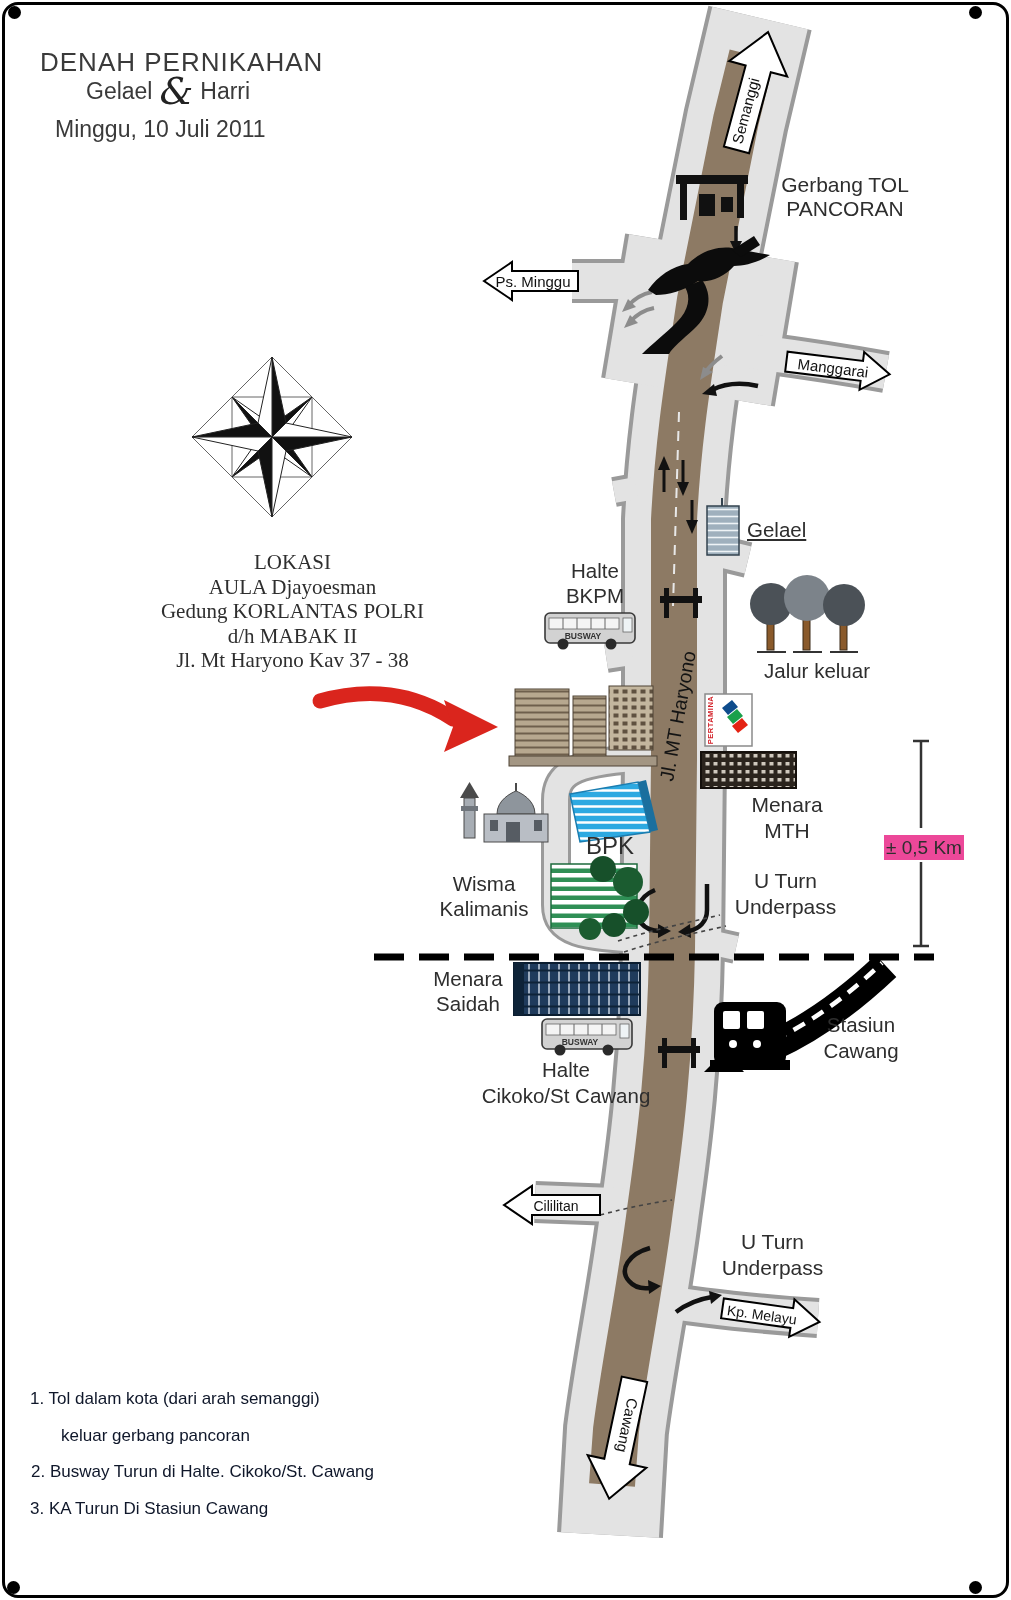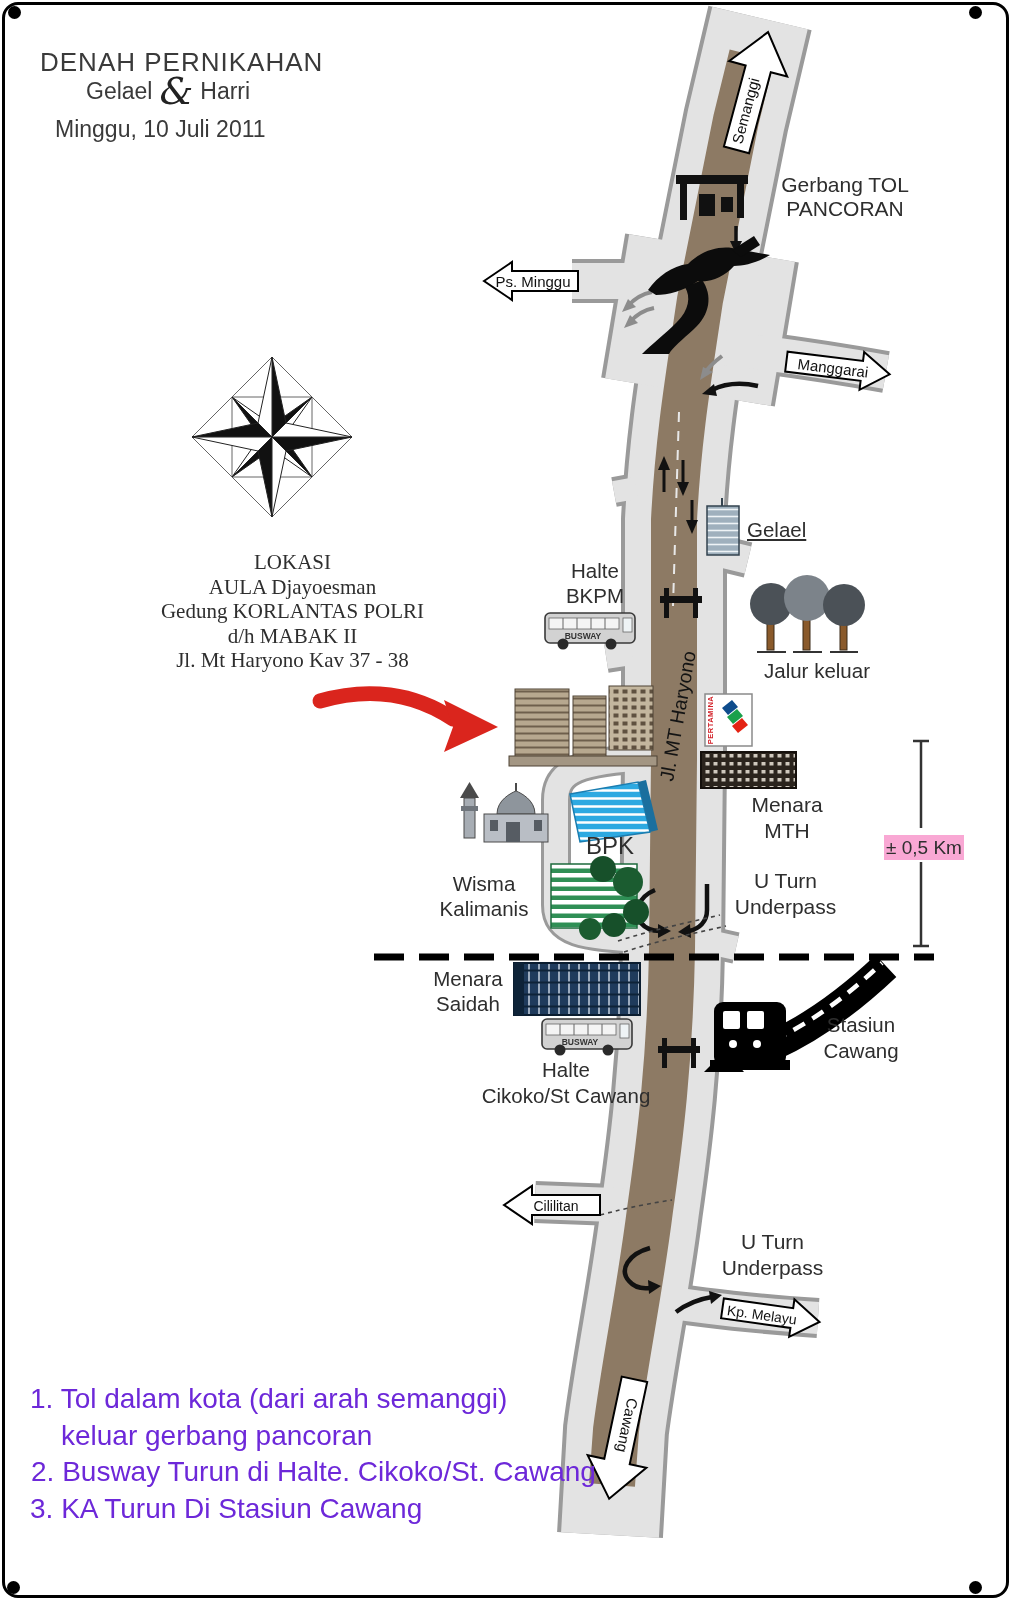--- a/index.html
+++ b/index.html
@@ -9,23 +9,23 @@
   .frame { position:absolute; inset:2px; border:3px solid #000; border-radius:16px; pointer-events:none; }
   .dot { position:absolute; width:13px; height:13px; border-radius:50%; background:#000; }
   svg.map { position:absolute; left:0; top:0; font-family:"Liberation Sans",sans-serif; }
   .lbl { position:absolute; color:#2e2e2e; font-size:20.5px; line-height:25px; white-space:nowrap; }
   .ctr { text-align:center; }
   .title { font-size:26px; letter-spacing:1px; color:#3a3a3a; }
   .date  { font-size:23px; color:#3a3a3a; }
   .couple { display:inline-flex; align-items:center; gap:7px; color:#3a3a3a; }
   .couple .nm { font-size:23px; }
   .couple .amp { font-family:"DejaVu Serif",serif; font-style:italic; font-size:38px; line-height:30px; color:#222; }
-  .dir { font-size:28px; color:#6d28d9; }
+  .dir { font-size:17px; color:#0f172a; }
   .street { transform:translate(-50%,-50%) rotate(-80deg); color:#141414; font-size:19.5px; }
-  .scale-lbl { background:#f9a8d4; padding:0 2px; font-size:19px; }
+  .scale-lbl { background:#ec4899; padding:0 2px; font-size:19px; }
 </style>
 </head>
 <body>
 
 <div id="stage">
 
 <svg class="map" width="1011" height="1600" viewBox="0 0 1011 1600">
   <defs>
     <pattern id="tanln" width="8" height="7" patternUnits="userSpaceOnUse">
       <rect width="8" height="7" fill="#b7a88f"></rect>

